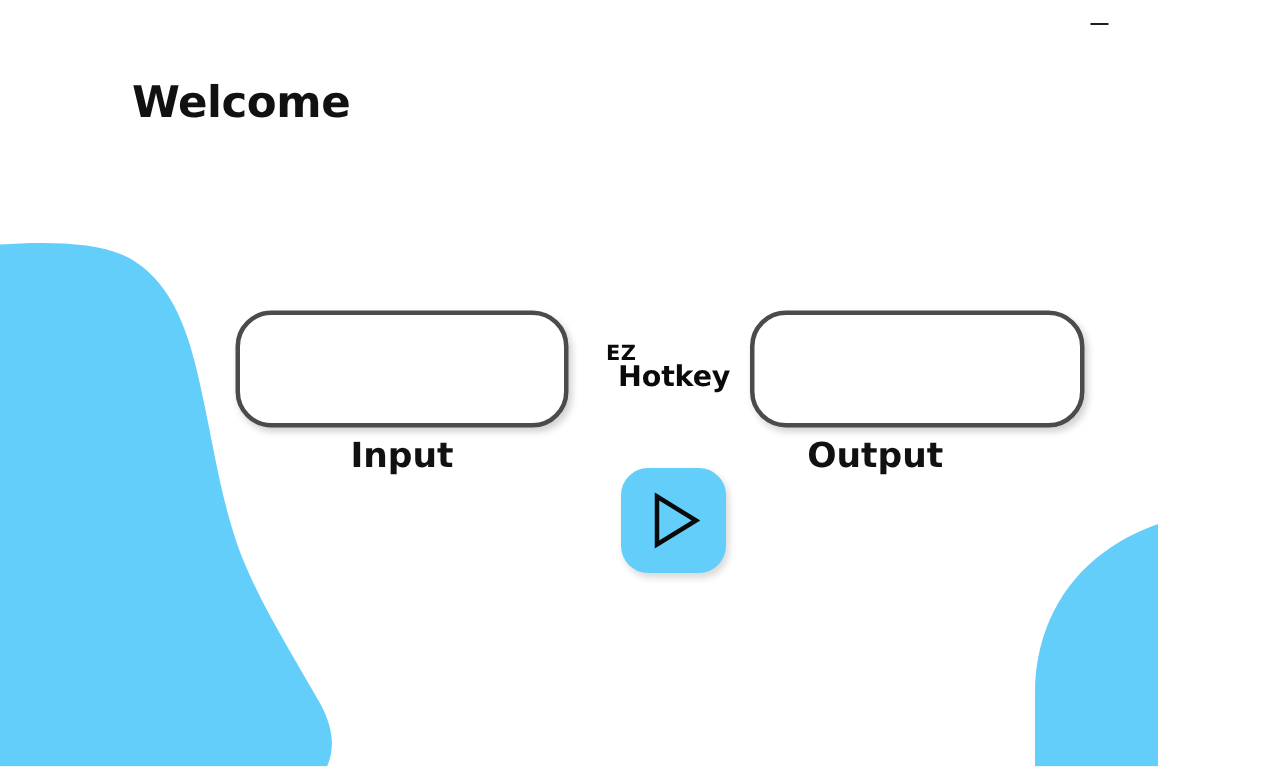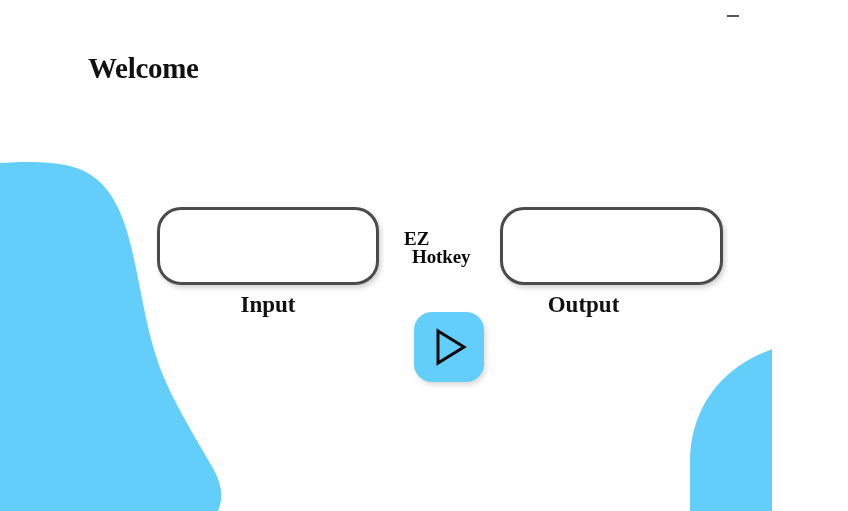--- a/index.html
+++ b/index.html
@@ -13,21 +13,20 @@
   }
 
   .app-window {
     position: relative;
     width: 772px;
     height: 511px;
     background: #ffffff;
     overflow: hidden;
     border-radius: 10px 10px 0 0;
     box-sizing: border-box;
-    font-family: Liberation Serif, serif;
   }
 
   
   .blob-layer {
     position: absolute;
     left: 0;
     top: 0;
     width: 848px;
     height: 511px;
     pointer-events: none;
@@ -121,21 +120,21 @@
     position: absolute;
     left: 398px;
     top: 229px;
     width: 84px;
     z-index: 5;
     line-height: 1;
     color: #0a0a0a;
   }
   .brand-ez {
     display: block;
-    font-size: 19px;
+    font-size: 14px;
     font-weight: bold;
     text-align: left;
     padding-left: 6px;
     letter-spacing: 0.2px;
   }
   .brand-hotkey {
     display: block;
     font-size: 19px;
     font-weight: bold;
     text-align: left;

